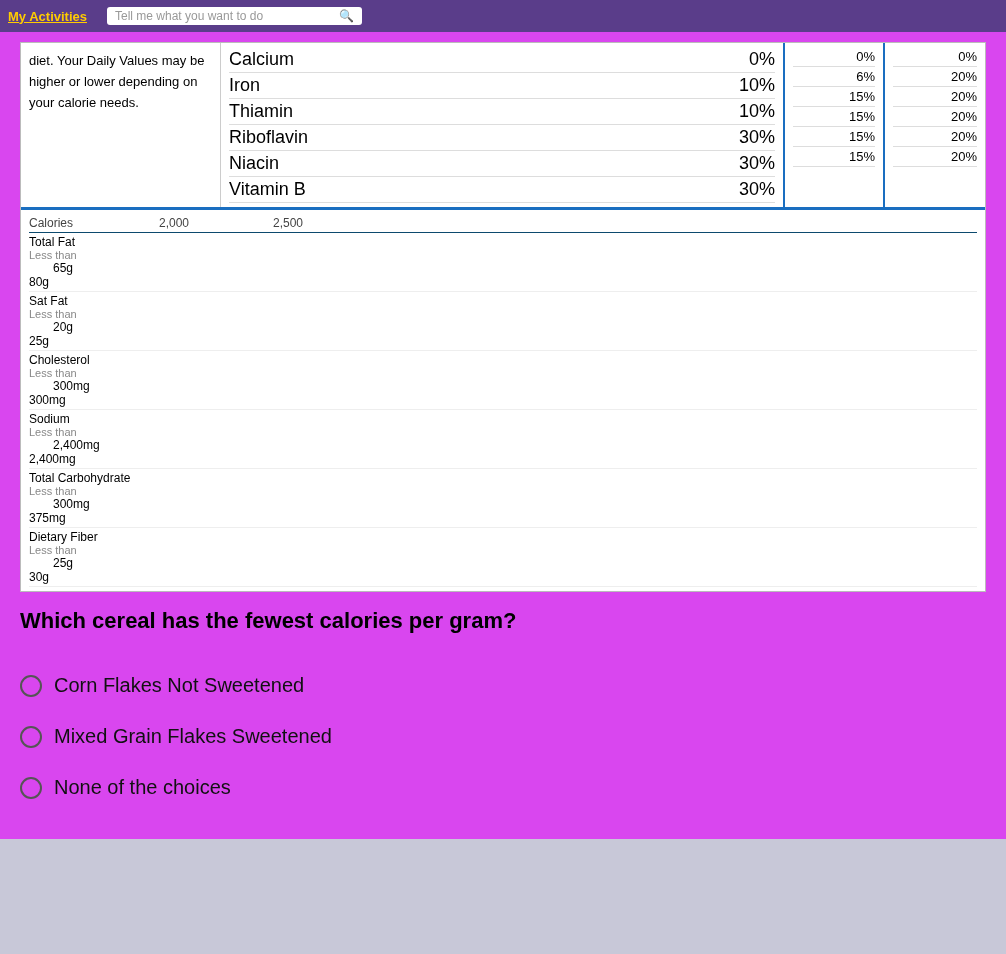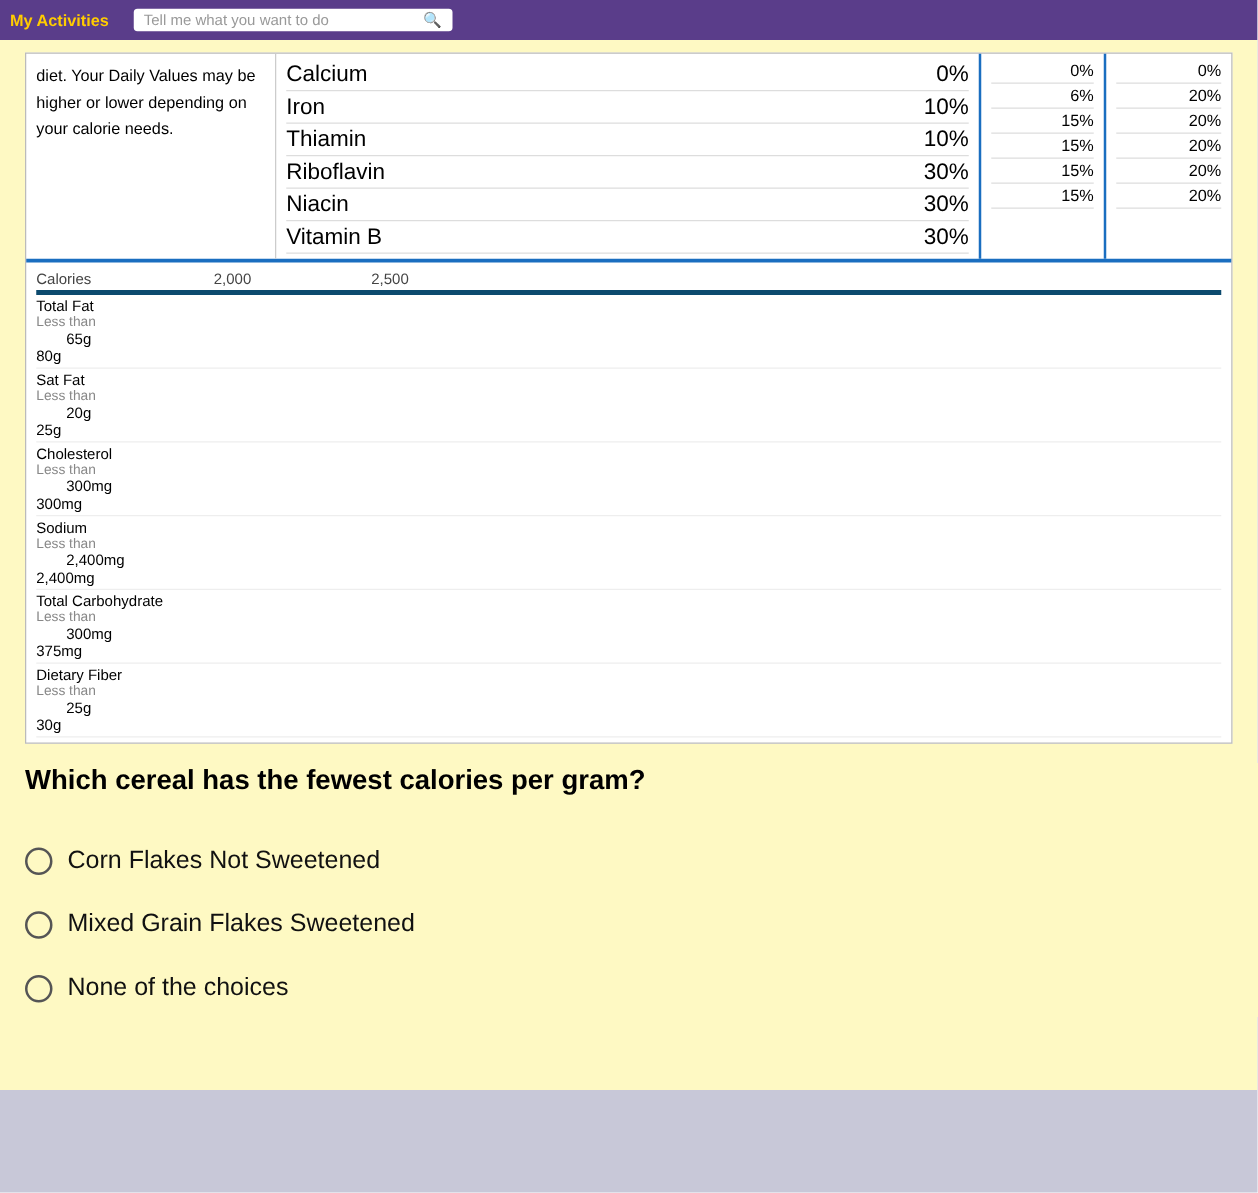--- a/index.html
+++ b/index.html
@@ -18,37 +18,38 @@
       display: flex;
       align-items: center;
       padding: 0 8px;
       gap: 10px;
     }
 
     .top-bar-logo {
       color: #ffcc00;
       font-size: 13px;
       font-weight: bold;
+      text-decoration: underline;
     }
 
     .search-bar {
       background: white;
       border-radius: 3px;
       padding: 2px 8px;
       font-size: 12px;
       color: #999;
       width: 255px;
       display: flex;
       align-items: center;
       margin-left: 10px;
     }
 
     .main-content {
-      background-color: #fef9c3;
-      padding: 10px 20px 42px 20px;
+      background-color: #d946ef;
+      padding: 10px 20px 12px 20px;
     }
 
     
     .question-text {
       font-size: 22px;
       font-weight: bold;
       color: #000;
       margin: 16px 0 40px 0;
     }
 
@@ -123,24 +124,24 @@
       text-align: right;
     }
 
     
     .ref-section {
       padding: 4px 0 4px 0;
     }
 
     .ref-header-row {
       display: flex;
-      gap: 12px;
+      gap: 0;
       font-size: 12px;
       color: #444;
-      border-bottom: 4px solid #0c4a6e;
+      border-bottom: 1px solid #0c4a6e;
       padding: 2px 0;
     }
 
     .ref-row {
       display: flex;
       gap: 0;
       font-size: 12px;
       border-bottom: 1px solid #eee;
       padding: 2px 0;
       flex-direction: column;

